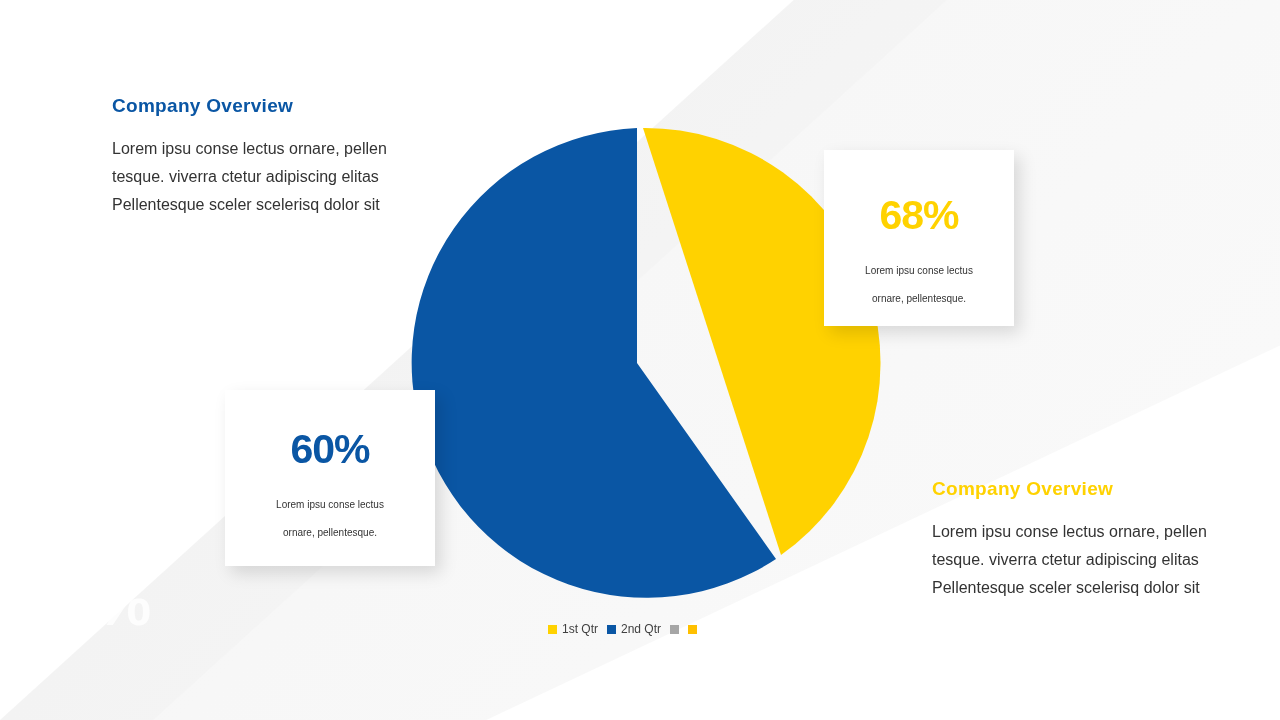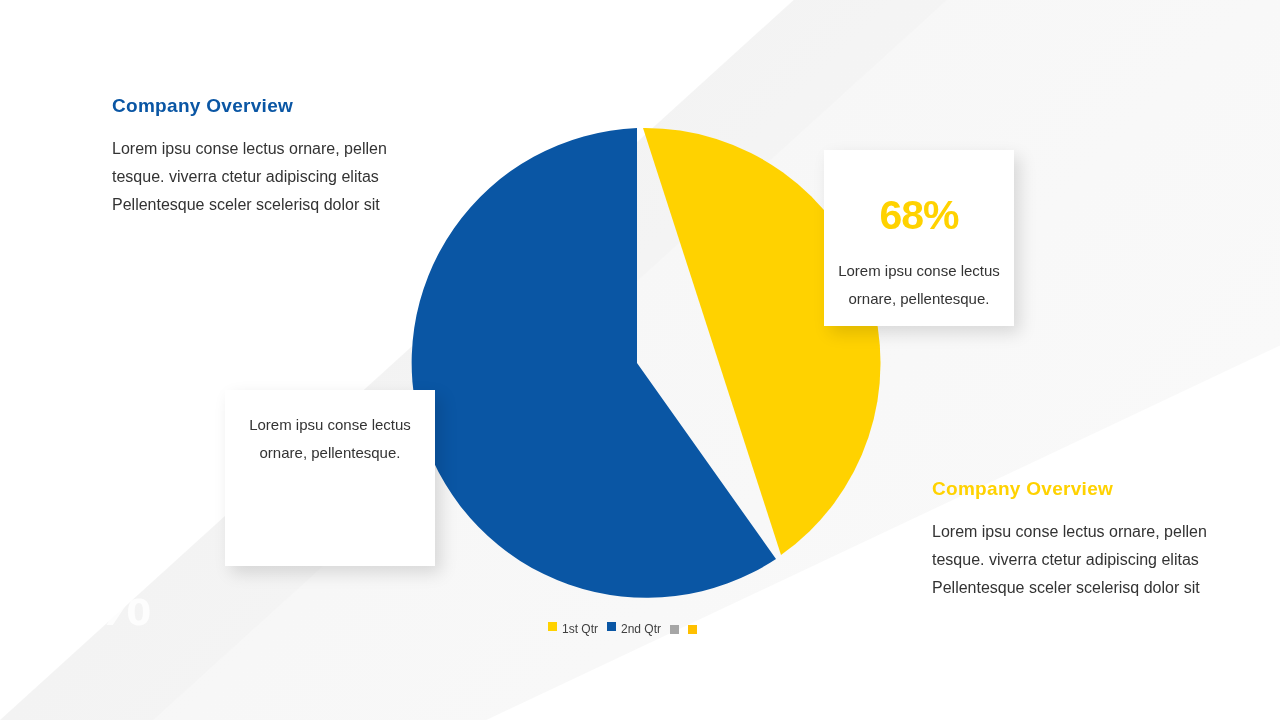--- a/index.html
+++ b/index.html
@@ -93,32 +93,32 @@
     letter-spacing: -1px;
     line-height: 1;
   }
   .card-40 .card-pct { color: #ffd200; margin-top: 45px; }
   .card-60 .card-pct { color: #0a56a4; margin-top: 39px; }
 
   .card-desc {
     margin-top: 21px;
     text-align: center;
   }
-  .card-desc .body-line { line-height: 28px; font-size: 15px; }
+  .card-desc .body-line { line-height: 28px; font-size: 10px; }
 
   
   .legend {
     position: absolute;
     left: 548px; top: 622px;
     display: flex;
     align-items: center;
     gap: 9px;
     z-index: 6;
   }
-  .legend-item { display: flex; gap: 5px; }
+  .legend-item { display: flex; align-items: center; gap: 5px; }
   .legend-swatch { width: 9px; height: 9px; display: inline-block; }
   .legend-label {
     font-size: 12px;
     color: #404040;
     white-space: nowrap;
   }
 </style>
 </head>
 <body>
 
@@ -153,20 +153,21 @@
 
   <div class="card card-40">
     <div class="card-pct">68%</div>
     <div class="card-desc">
       <div class="body-line">Lorem ipsu conse lectus</div>
       <div class="body-line">ornare, pellentesque.</div>
     </div>
   </div>
 
   <div class="card card-60">
+    <div class="card-pct">60%</div>
     <div class="card-desc">
       <div class="body-line">Lorem ipsu conse lectus</div>
       <div class="body-line">ornare, pellentesque.</div>
     </div>
   </div>
 
   <div class="legend" id="legend">
       <div class="legend-item">
         <span class="legend-swatch" style="background: rgb(255, 210, 0);"></span>
         <span class="legend-label">1st Qtr</span>

